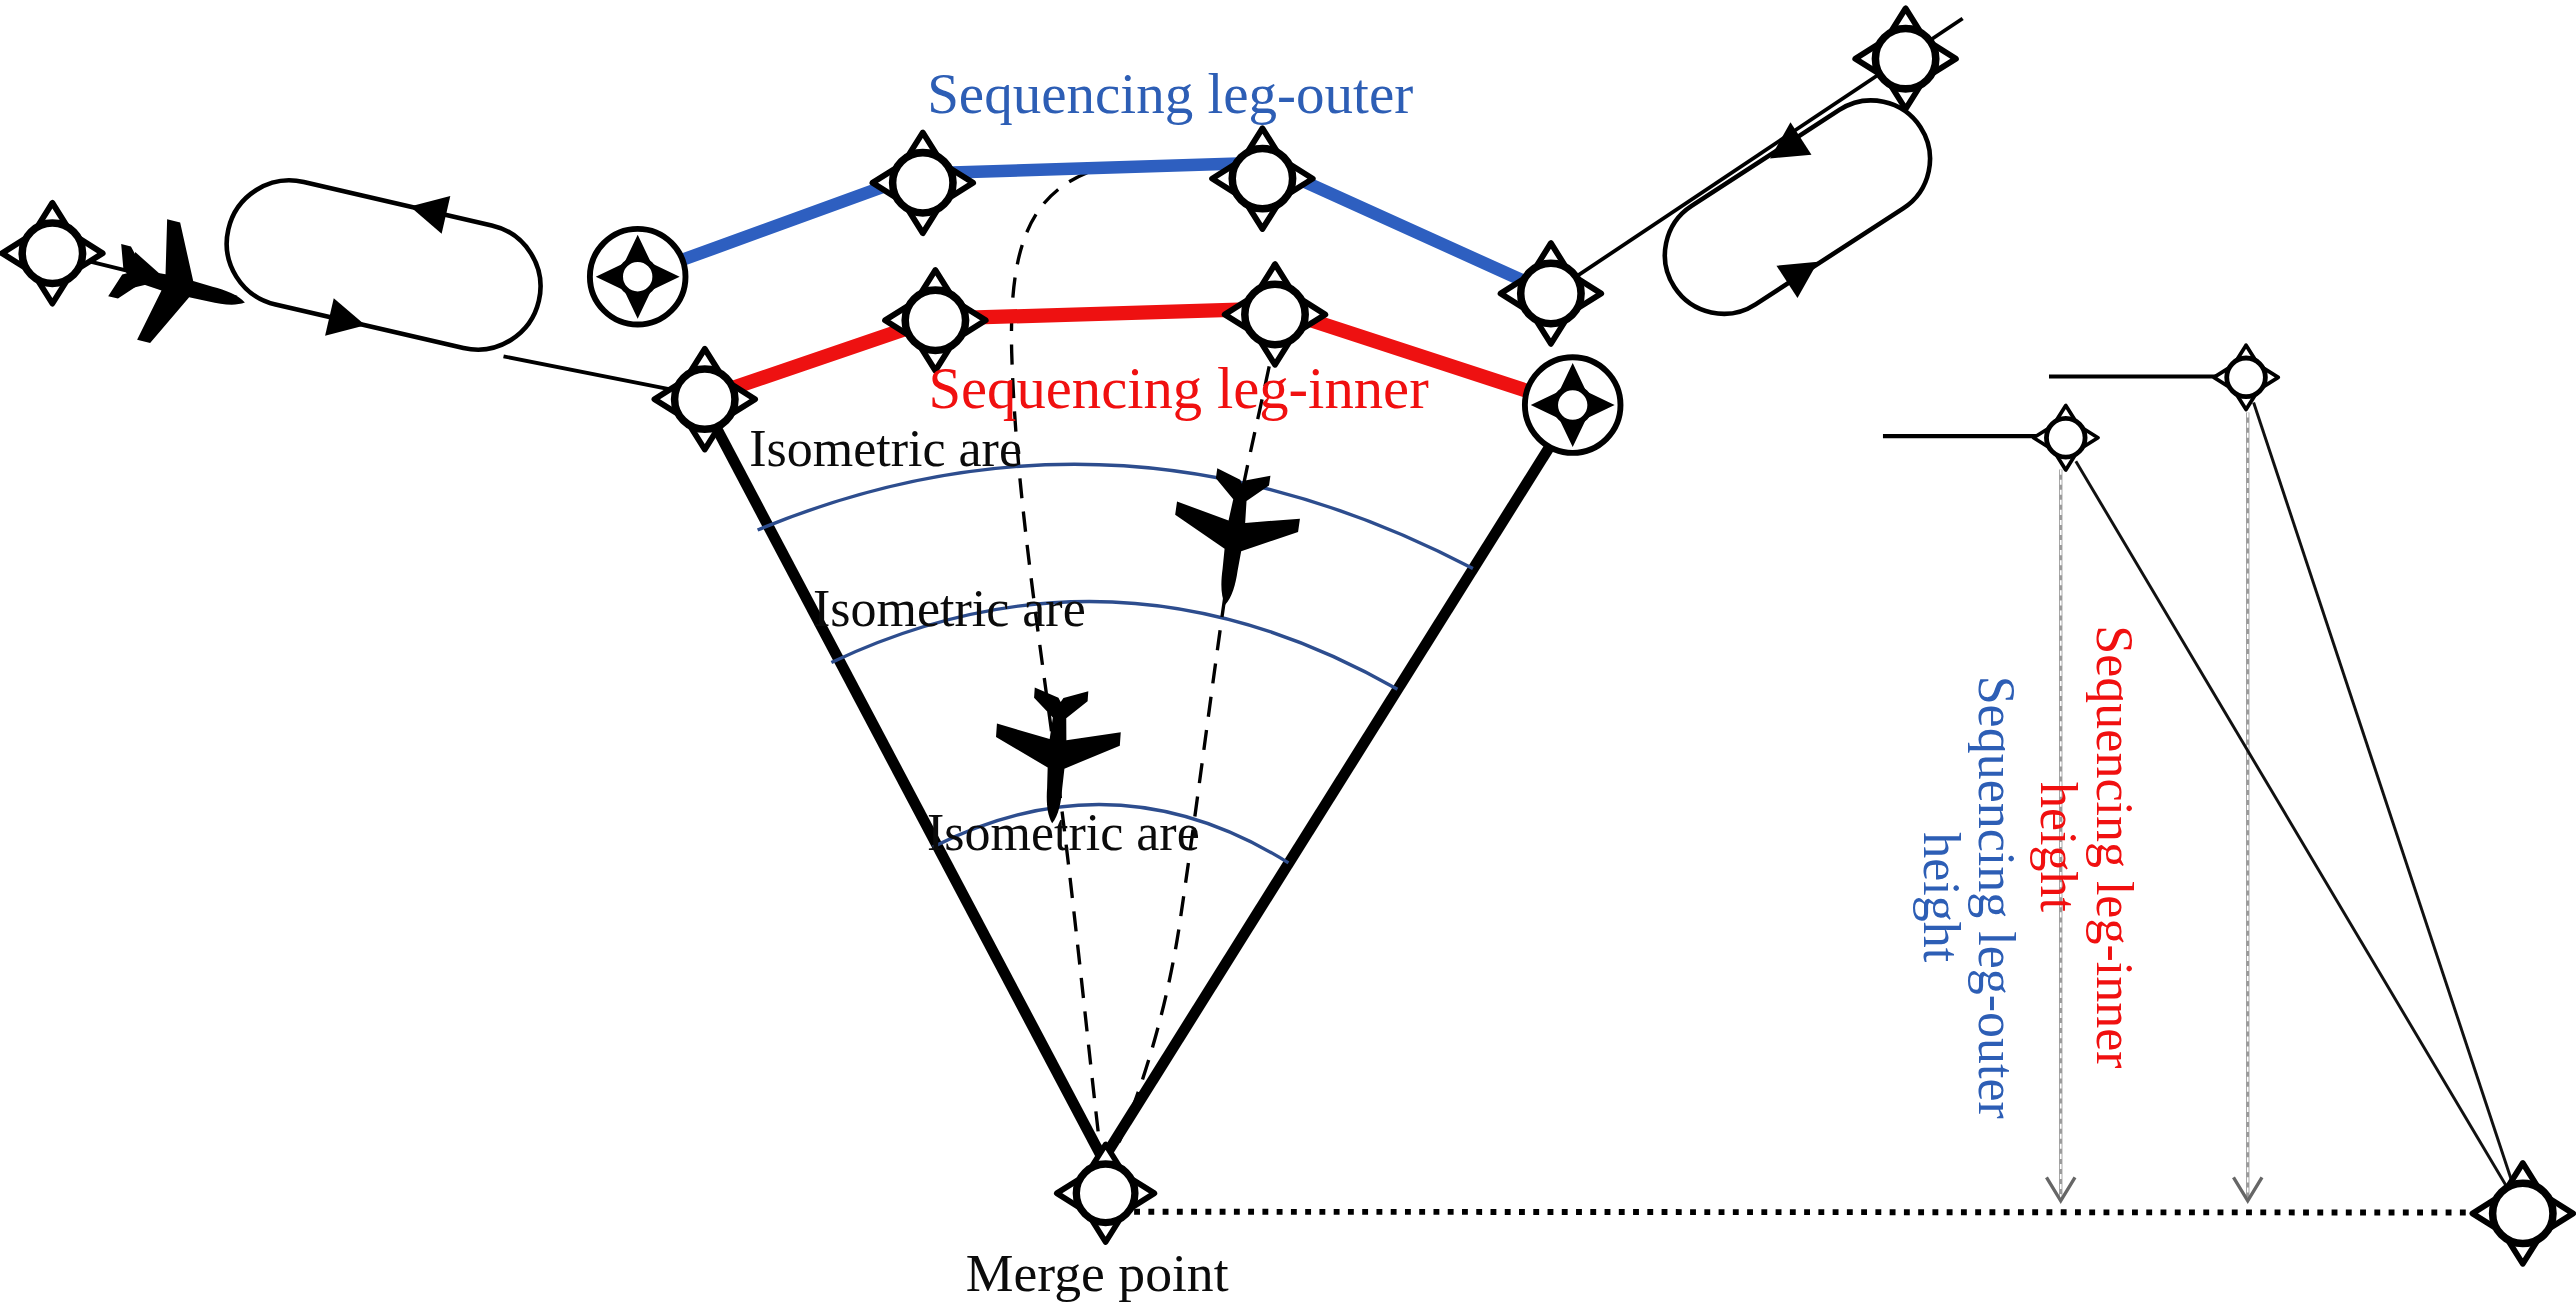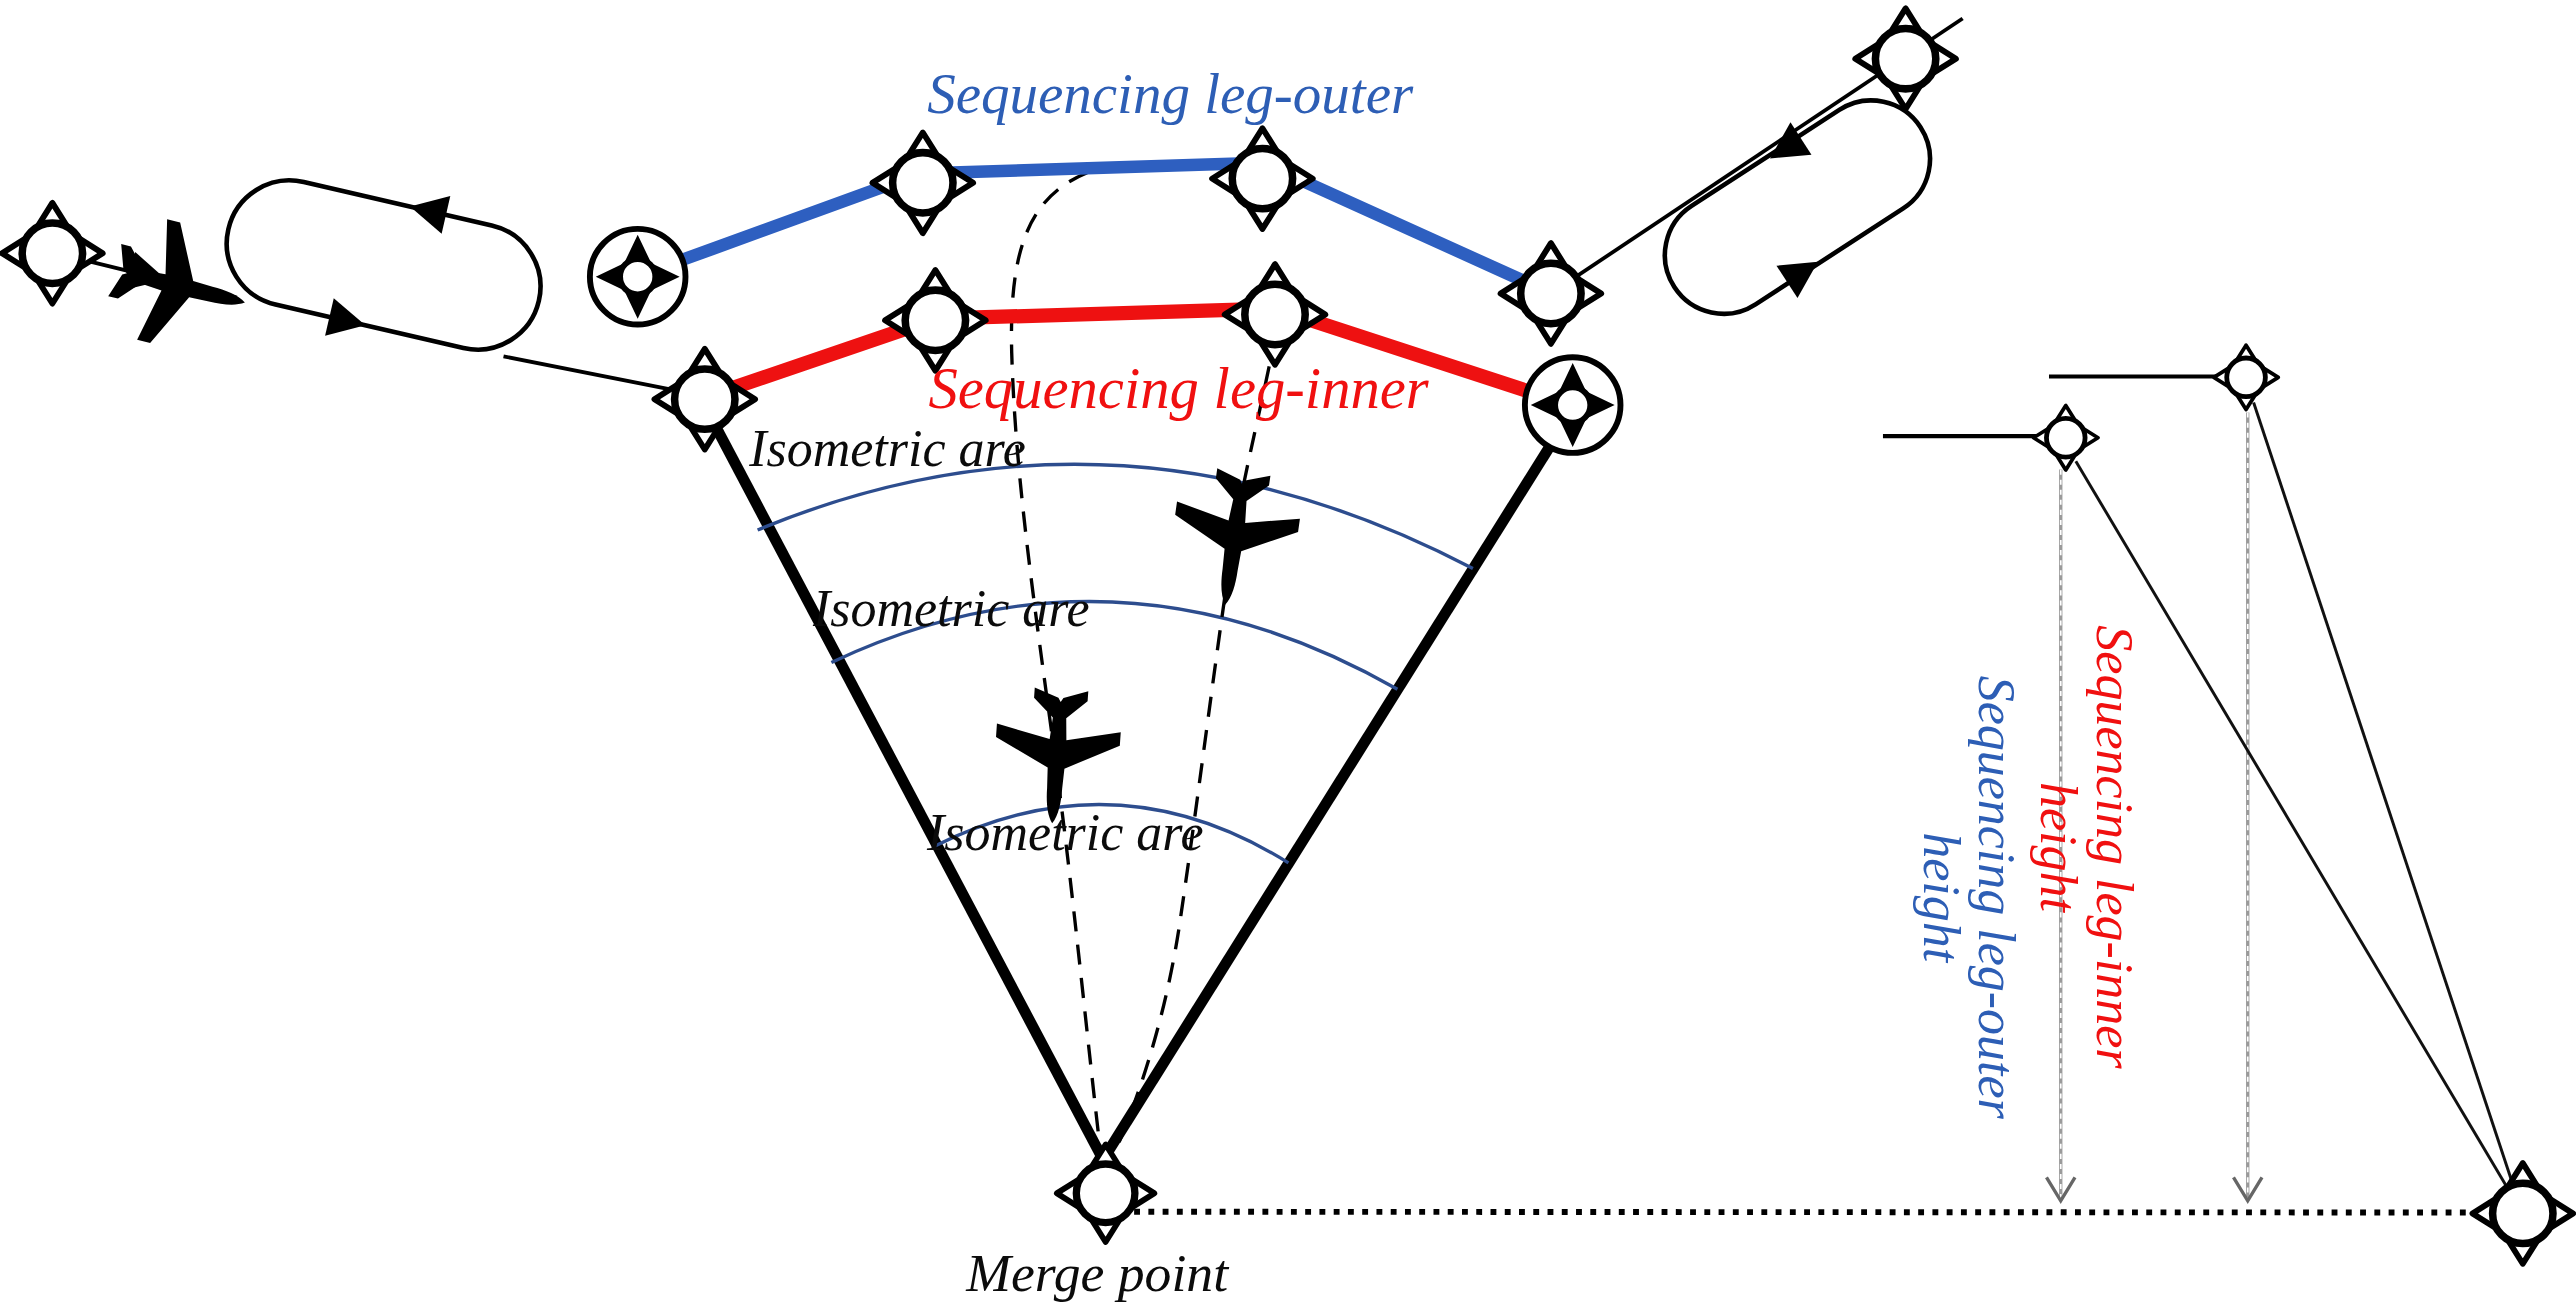--- a/index.html
+++ b/index.html
@@ -1,21 +1,21 @@
 <!DOCTYPE html>
 <html style="--leg-blue: #2e5fc0; --leg-red: #ee1111; --txt-blue: #2d5eb5; --txt-red: #f01010; --arc-blue: #2d4d8e; --gray: #9a9a9a; --ink: #000000; --bg: #ffffff;font-size:13.4px"><head>
 <meta charset="utf-8">
 <style>
   html,body{margin:0;padding:0;background:#fff;}
   :root{
     --leg-blue:#2e5fc0; --leg-red:#ee1111;
     --txt-blue:#2d5eb5; --txt-red:#f01010;
     --arc-blue:#2d4d8e; --gray:#9a9a9a; --ink:#000000; --bg:#ffffff;
   }
-  .stage{position:relative;width:2576px;height:1309px;background:var(--bg);overflow:hidden;font-style:italic;}
+  .stage{position:relative;width:2576px;height:1309px;background:var(--bg);overflow:hidden;}
   svg{position:absolute;left:0;top:0;}
   .t{font-family:"Liberation Serif","DejaVu Serif",serif;}
   .thin{stroke:var(--ink);stroke-width:4.5;fill:none;}
   .thick{stroke:var(--ink);stroke-width:13;fill:none;}
   .legblue{stroke:var(--leg-blue);stroke-width:15;fill:none;stroke-linejoin:round;stroke-linecap:round;}
   .legred{stroke:var(--leg-red);stroke-width:17;fill:none;stroke-linejoin:round;stroke-linecap:round;}
   .arc{stroke:var(--arc-blue);stroke-width:4;fill:none;}
   .dash{stroke:var(--ink);stroke-width:4;fill:none;stroke-dasharray:24 16;}
   .wpt{fill:#fff;stroke:var(--ink);stroke-width:7;stroke-linejoin:round;}
   .wpc{fill:#fff;stroke:var(--ink);stroke-width:9;}

